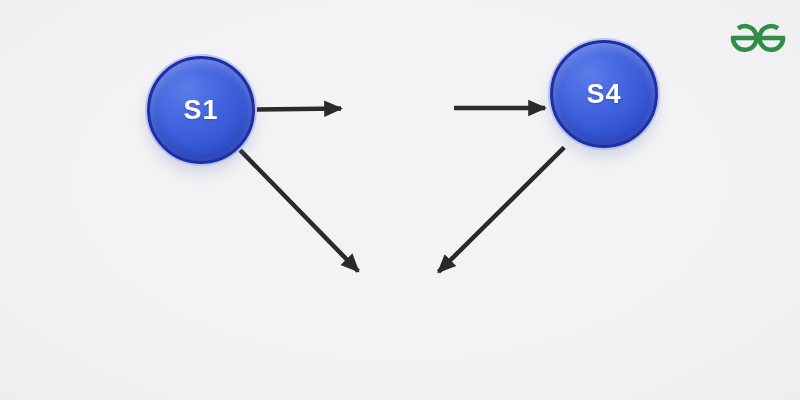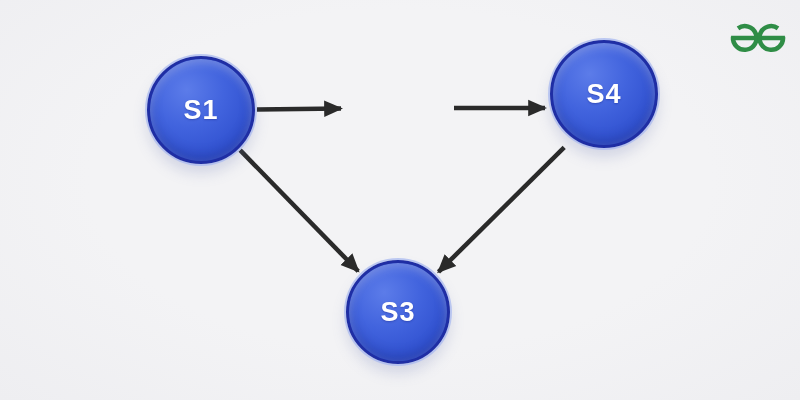--- a/index.html
+++ b/index.html
@@ -72,23 +72,20 @@
 
   <div class="node" style="left: 147px; top: 56px; width: 108px; height: 108px;">
     <span class="node-label">S1</span>
   </div>
 
 
   <div class="node" style="left: 550px; top: 40px; width: 108px; height: 108px;">
     <span class="node-label">S4</span>
   </div>
 
-  <div class="node" style="left: 346px; top: 260px; width: 104px; height: 104px;">
-    <span class="node-label">S3</span>
-  </div>
 
   <svg class="logo" viewBox="0 0 64 36" xmlns="http://www.w3.org/2000/svg">
     <g id="logo-strokes" fill="none" stroke-width="4.8" stroke="#2f8d46">
       <path d="M3.5 19 H60.5"></path>
       <path d="M5.55 17.9 A 12.5 12.5 0 1 0 10.83 8.76"></path>
       <path d="M58.45 17.9 A 12.5 12.5 0 1 1 53.17 8.76"></path>
     </g>
   </svg>
 
 </div>

